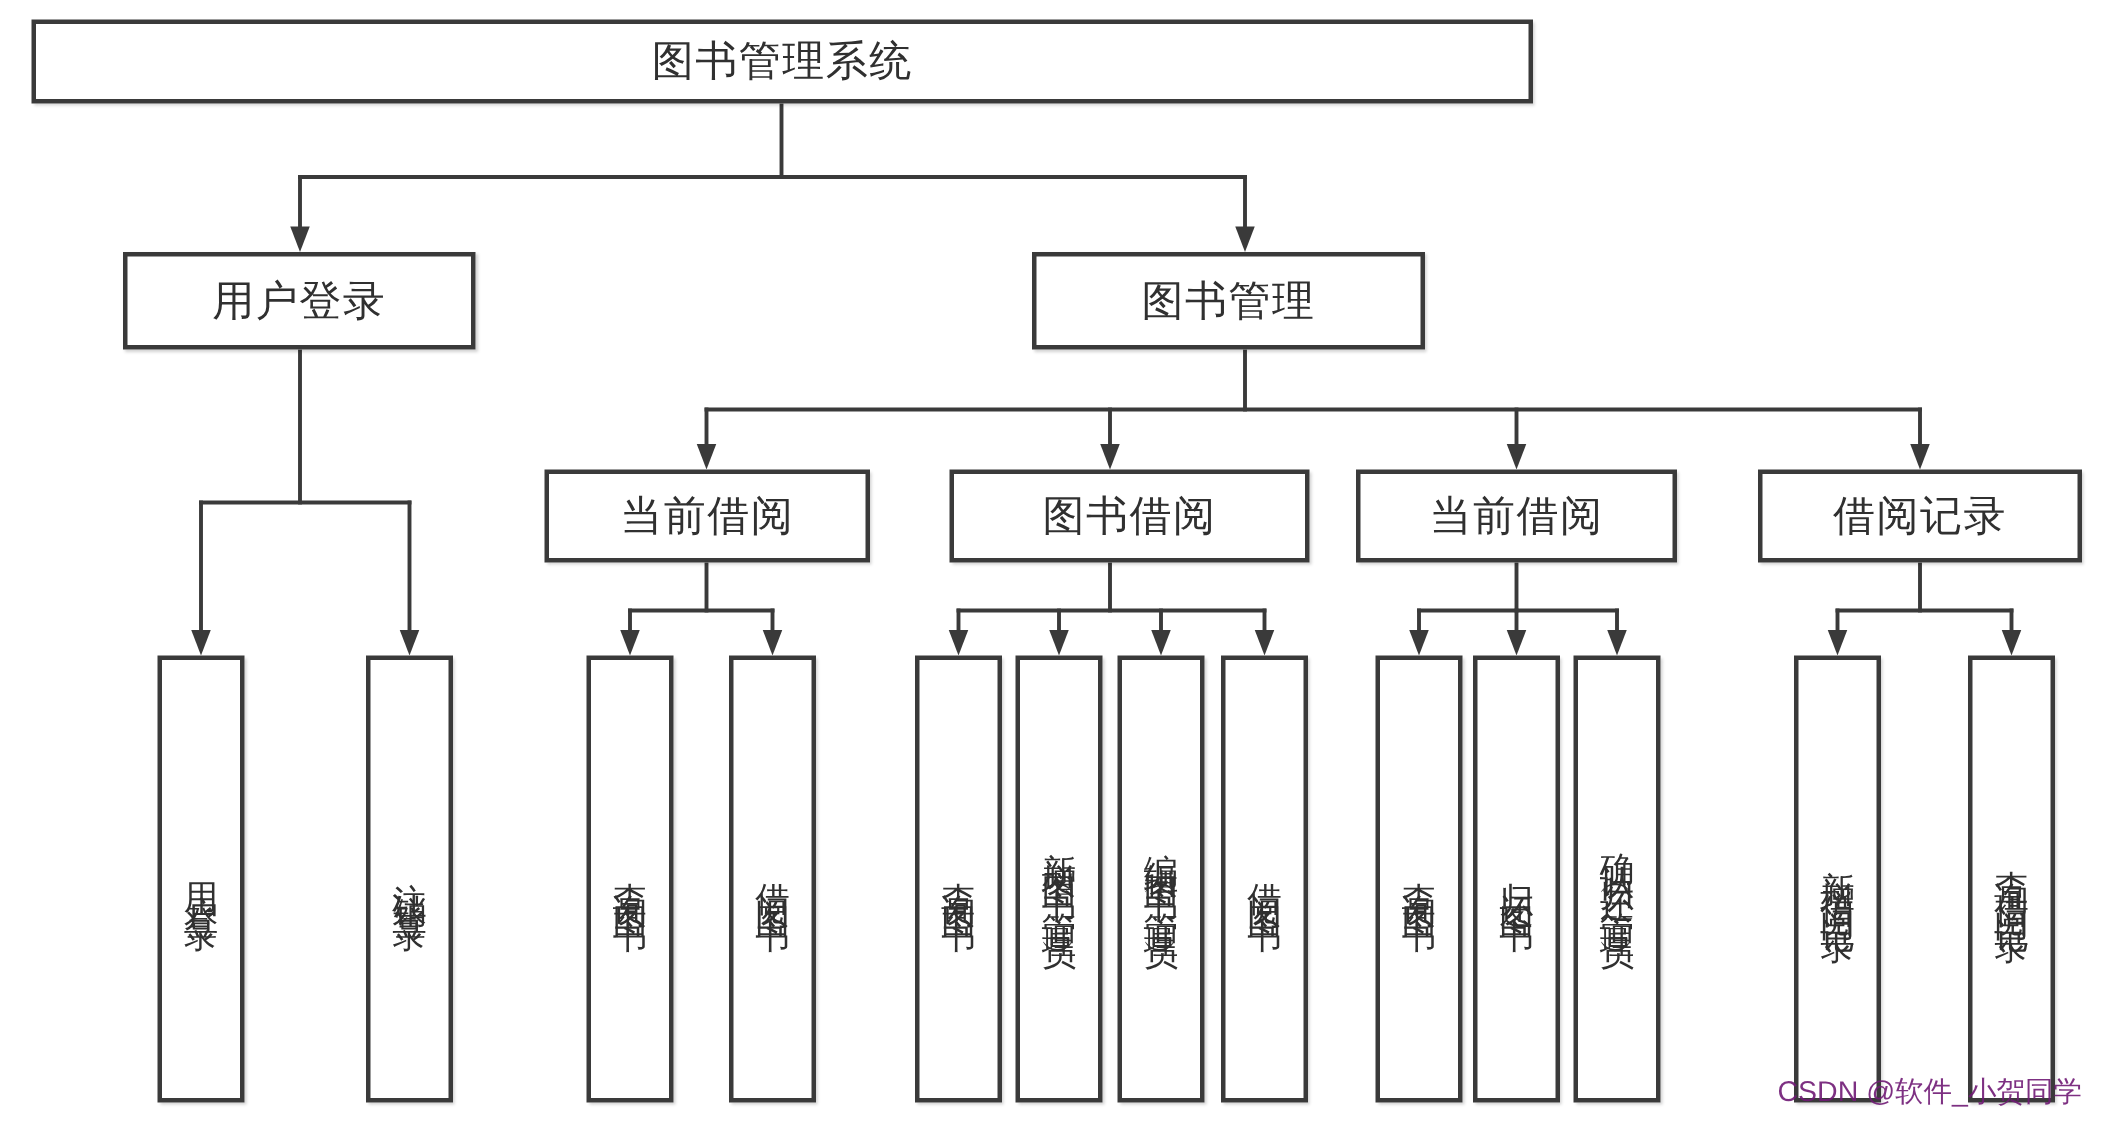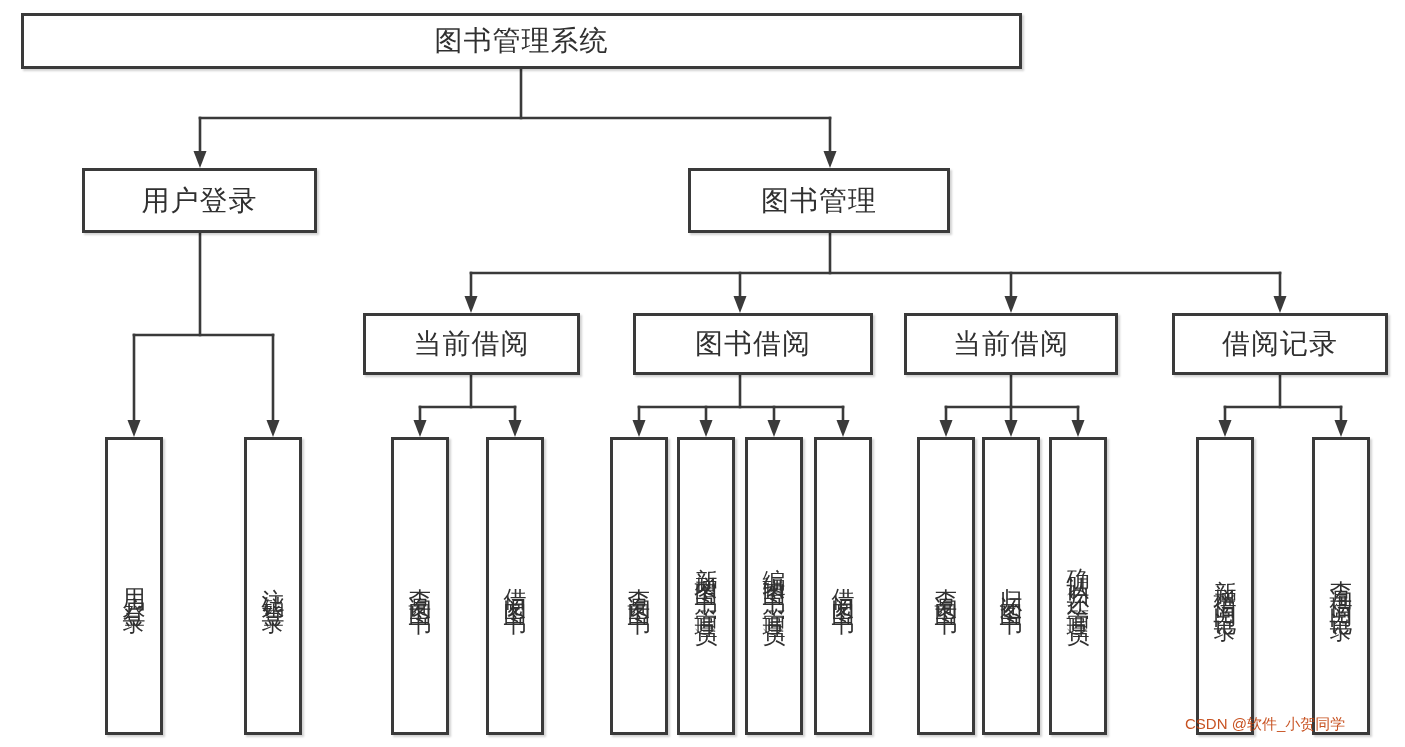--- a/index.html
+++ b/index.html
@@ -47,22 +47,22 @@
     font-size: 23px;
     letter-spacing: 8px;
     color: #303030;
     line-height: 1;
     max-height: 292px;
   }
   .watermark {
     position: absolute;
     left: 1185px;
     top: 715px;
-    font-size: 15px;
-    color: #c2410c;
+    font-size: 19px;
+    color: #701a75;
     opacity: 0.9;
     white-space: nowrap;
     z-index: 5;
   }
 </style>
 </head>
 <body>
 
 <div class="canvas">
 

